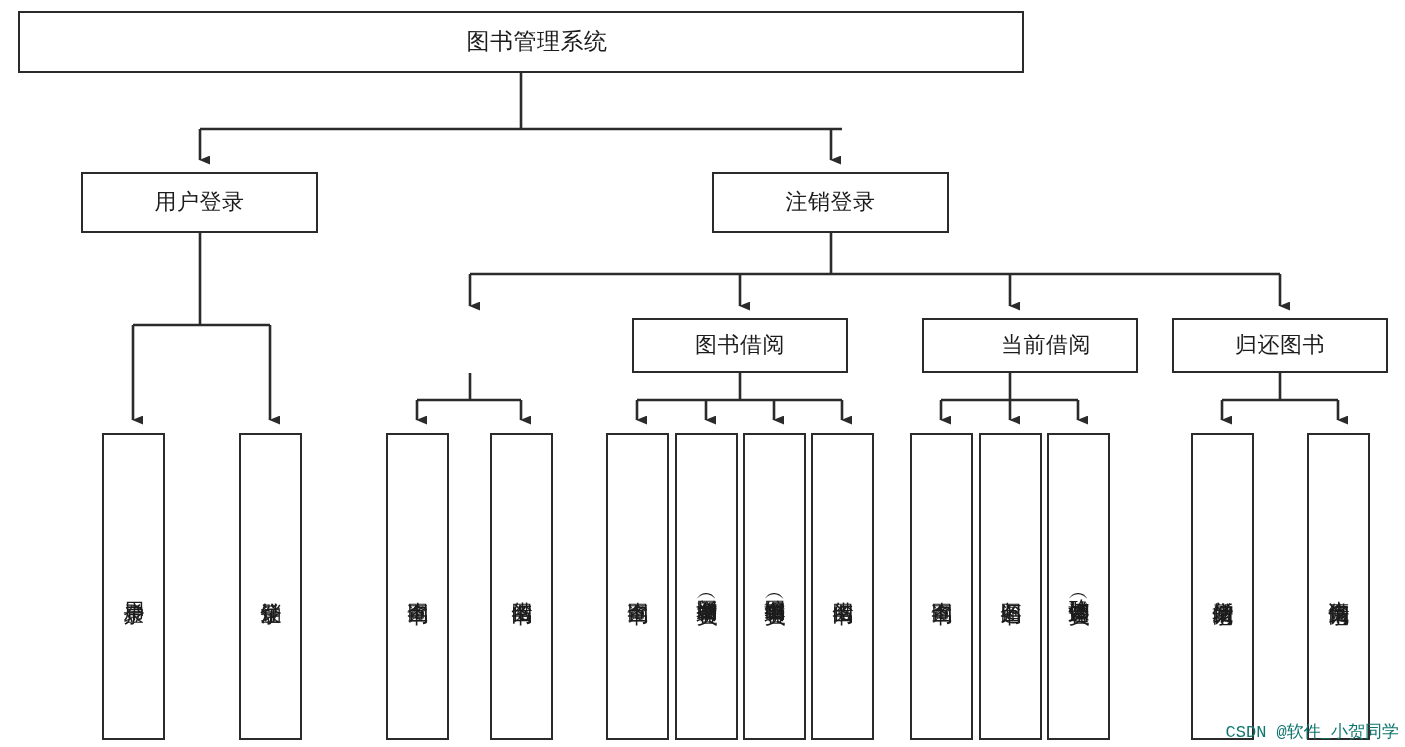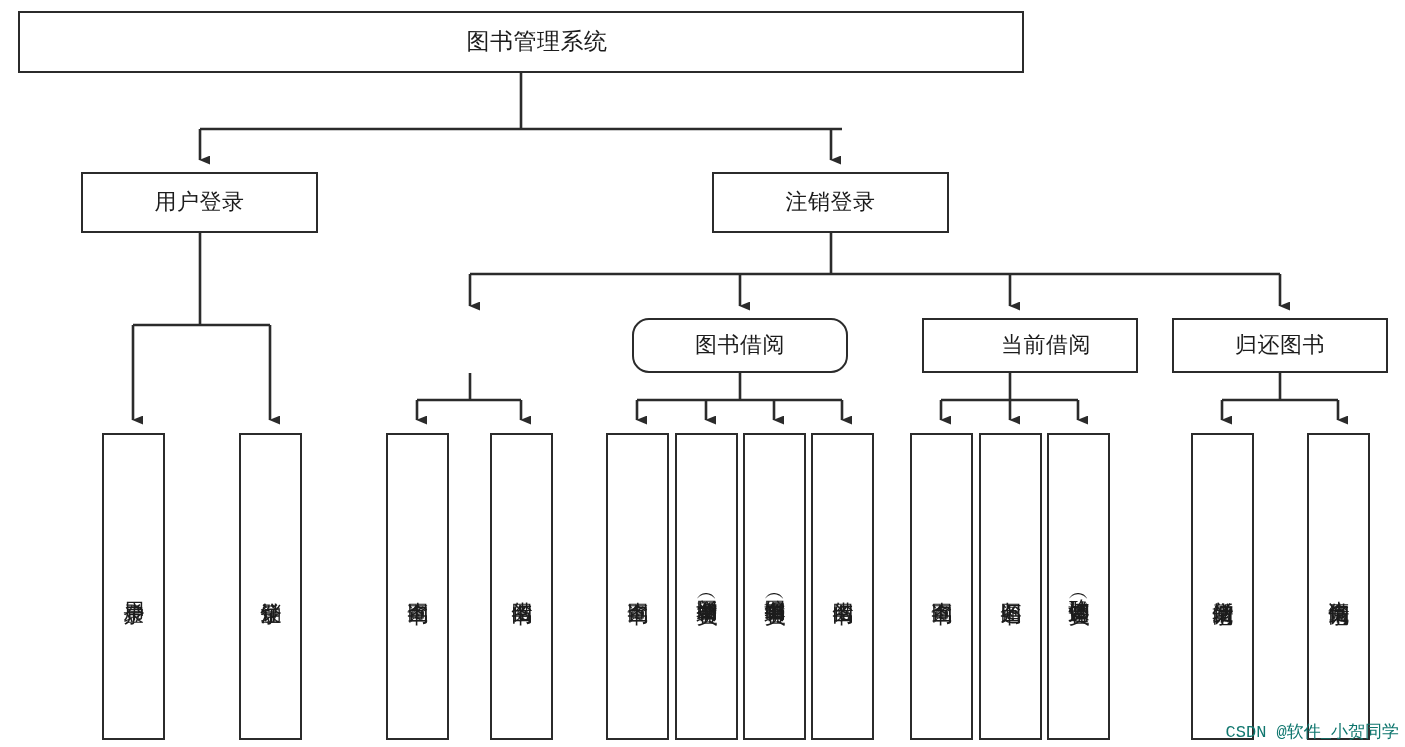--- a/index.html
+++ b/index.html
@@ -129,21 +129,21 @@
 
   <div class="node" style="left:81px; top:172px; width:237px; height:61px;">
     <span class="label">用户登录</span>
   </div>
 
   <div class="node" style="left:712px; top:172px; width:237px; height:61px;">
     <span class="label">注销登录</span>
   </div>
 
 
-  <div class="node" style="left:632px; top:318px; width:216px; height:55px;border-radius:17px;">
+  <div class="node" style="left:632px; top:318px; width:216px; height:55px;">
     <span class="label">图书借阅</span>
   </div>
 
   <div class="node" style="left:922px; top:318px; width:216px; height:55px;padding-left:32px;">
     <span class="label">当前借阅</span>
   </div>
 
   <div class="node" style="left:1172px; top:318px; width:216px; height:55px;">
     <span class="label">归还图书</span>
   </div>

